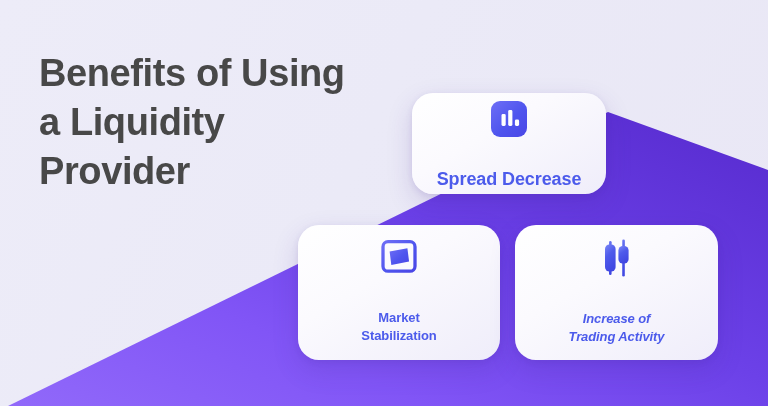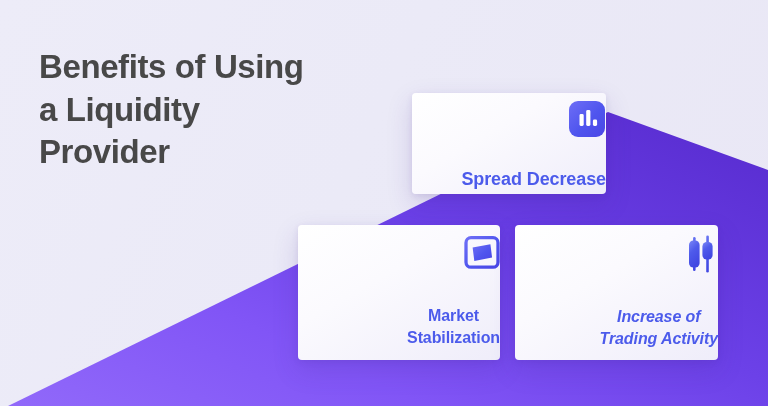--- a/index.html
+++ b/index.html
@@ -34,37 +34,37 @@
     height: 406px;
   }
 
   
   #headline {
     position: absolute;
     left: 39px;
     top: 24px;
     width: 390px;
     color: #484848;
-    font-size: 33px;
+    font-size: 38px;
     line-height: 1.29;
     font-weight: bold;
     letter-spacing: -0.4px;
     white-space: pre-line;
   }
 
   
   .card {
     position: absolute;
-    border-radius: 4px;
+    border-radius: 21px;
     background: linear-gradient(150deg, #FFFFFF 0%, #FBFAFE 40%, #EFEDFA 100%);
     box-shadow: 0 10px 26px rgba(70, 40, 150, 0.17),
                 0 2px 6px rgba(70, 40, 150, 0.10);
     display: flex;
     flex-direction: column;
-    align-items: flex-end;
+    align-items: center;
     justify-content: center;
     box-sizing: border-box;
     gap: 16px;
   }
 
   #card-spread-decrease {
     left: 412px;
     top: 93px;
     width: 194px;
     height: 101px;
@@ -88,21 +88,21 @@
     display: block;
     line-height: 0;
   }
   #card-spread-decrease .card-icon { margin-bottom: 13px; }
   #card-market-stabilization .card-icon { margin-bottom: 20px; }
   #card-trading-activity .card-icon { margin-bottom: 17px; }
 
   .card-label {
     color: #4C5BEB;
     font-weight: bold;
-    font-size: 16px;
+    font-size: 13px;
     line-height: 1.35;
     text-align: center;
     white-space: pre-line;
     letter-spacing: -0.1px;
   }
   #card-spread-decrease .card-label { font-size: 18px; }
 </style>
 </head>
 <body>
 

